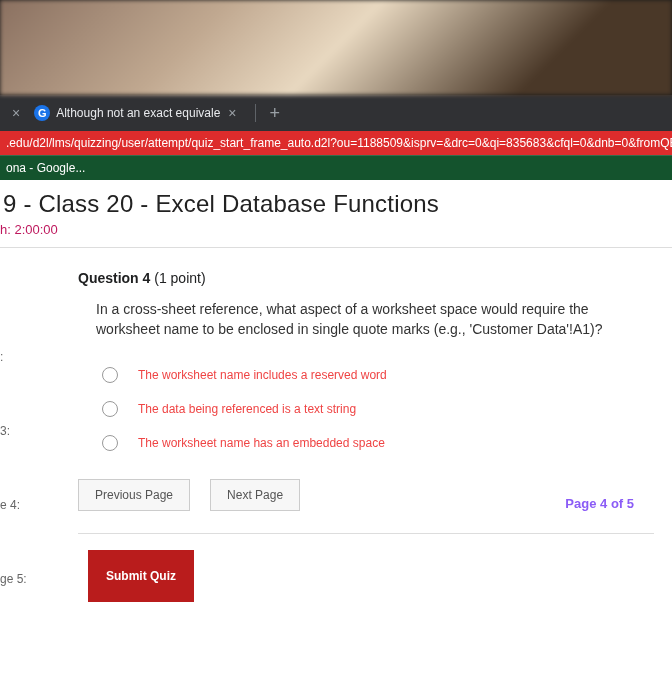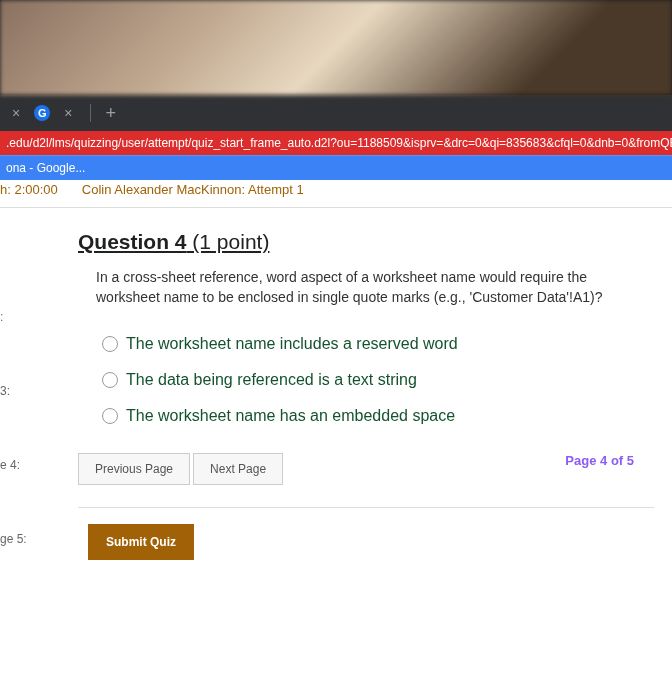--- a/index.html
+++ b/index.html
@@ -5,80 +5,81 @@
 * { margin: 0; padding: 0; box-sizing: border-box; }
 body { font-family: -apple-system, BlinkMacSystemFont, "Segoe UI", Arial, sans-serif; background: #1a1a1a; width: 672px; height: 700px; overflow: hidden; }
 .background-top { height: 95px; background: linear-gradient(135deg, #8a7060 0%, #c0a890 30%, #e8d8c0 50%, #4a3828 80%); filter: blur(2px); }
 .chrome-bar { background: #303134; display: flex; align-items: center; height: 36px; padding: 0 4px; gap: 0; }
 .tab-close-x { color: #9aa0a6; font-size: 14px; padding: 0 8px; cursor: pointer; }
 .fav-circle { width: 16px; height: 16px; border-radius: 50%; background: #1a73e8; display: inline-flex; align-items: center; justify-content: center; color: #fff; font-size: 11px; font-weight: bold; margin-right: 6px; }
 .tab-text { color: #e8eaed; font-size: 12px; }
 .tab-plus { color: #9aa0a6; font-size: 18px; padding: 0 10px; cursor: pointer; }
 .tab-active { display: flex; align-items: center; padding: 0 6px; }
 .addr-bar { background: #dd2c2c; color: #fff; font-size: 12px; padding: 5px 6px; white-space: nowrap; overflow: hidden; }
-.bookmark-bar { background: #3b82f6; color: #fff; font-size: 12px; padding: 5px 6px; border-top: 1px solid rgba(255,255,255,0.15); }
+.bookmark-bar { background: #14532d; color: #fff; font-size: 12px; padding: 5px 6px; border-top: 1px solid rgba(255,255,255,0.15); }
 .page { background: #fff; color: #202122; height: calc(700px - 95px - 36px - 24px - 24px); overflow: hidden; }
 .page-title { font-size: 24px; font-weight: 400; color: #222; padding: 10px 6px 2px 3px; letter-spacing: 0.2px; }
-.attempt-row { display: flex; gap: 24px; padding: 2px 6px 10px 0; font-size: 13px; color: #a16207; border-bottom: 1px solid #ddd; }
+.attempt-row { display: flex; gap: 24px; padding: 2px 6px 10px 0; font-size: 13px; color: #be185d; border-bottom: 1px solid #ddd; }
 .content-body { display: flex; }
 .side-col { width: 38px; font-size: 12px; color: #666; padding-top: 102px; }
 .side-col div { margin-bottom: 60px; }
 .main-col { flex: 1; padding: 22px 18px 10px 40px; }
-.q-header { font-size: 21px; margin-bottom: 14px; text-decoration: underline; }
+.q-header { font-size: 14px; margin-bottom: 14px; }
 .q-header .bold { font-weight: 700; }
 .q-text { font-size: 14px; color: #333; margin: 0 0 28px 18px; line-height: 1.4; max-width: 530px; }
 .options { margin-left: 24px; }
-.option { display: flex; align-items: center; gap: 8px; margin-bottom: 18px; font-size: 16px; color: #14532d; cursor: pointer; }
+.option { display: flex; align-items: center; gap: 20px; margin-bottom: 18px; font-size: 12px; color: #ef4444; cursor: pointer; }
 .radio { width: 16px; height: 16px; border: 1.5px solid #999; border-radius: 50%; flex-shrink: 0; }
-.nav-row { display: flex; align-items: flex-start; gap: 3px; margin: 28px 0 0 0; }
+.nav-row { display: flex; align-items: flex-end; gap: 20px; margin: 28px 0 0 0; }
 .btn-outline { border: 1px solid #ccc; background: #f7f7f7; color: #555; font-size: 12px; padding: 8px 16px; cursor: pointer; }
 .page-of { margin-left: auto; font-size: 13px; color: #8b5cf6; padding-right: 20px; font-weight: bold; }
 .hr { border: none; border-top: 1px solid #ddd; margin: 22px 0 16px 0; }
 .submit-row { display: flex; align-items: center; gap: 20px; margin-left: 10px; }
-.btn-primary { background: #a16207; color: #fff; border: none; font-size: 12px; font-weight: 600; padding: 11px 18px; cursor: pointer; }
+.btn-primary { background: #b91c1c; color: #fff; border: none; font-size: 12px; font-weight: 600; padding: 19px 18px; cursor: pointer; }
 .saved-text { font-size: 13px; color: #555; font-style: italic; }
 .vdiv { width: 1px; height: 18px; background: #5f6368; margin: 0 4px; }
 </style>
 </head>
 <body>
 
 <div class="background-top"></div>
 
 <div class="chrome-bar">
   <span class="tab-close-x">×</span>
   <div class="tab-active">
     <span class="fav-circle">G</span>
+    <span class="tab-text">Although not an exact equivale</span>
     <span class="tab-close-x">×</span>
   </div>
   <span class="vdiv"></span>
   <span class="tab-plus">+</span>
 </div>
 
 <div class="addr-bar">.edu/d2l/lms/quizzing/user/attempt/quiz_start_frame_auto.d2l?ou=1188509&amp;isprv=&amp;drc=0&amp;qi=835683&amp;cfql=0&amp;dnb=0&amp;fromQB=0</div>
 <div class="bookmark-bar">ona - Google...</div>
 
 <div class="page">
+  <div class="page-title">9 - Class 20 - Excel Database Functions</div>
   <div class="attempt-row">
     <span>h: 2:00:00</span>
-    <span>Colin Alexander MacKinnon: Attempt 1</span>
   </div>
 
   <div class="content-body">
     <div class="side-col">
       <div>:</div>
       <div>3:</div>
       <div>e 4:</div>
       <div>ge 5:</div>
     </div>
 
     <div class="main-col">
       <div class="q-header">
         <span class="bold">Question 4</span><span> (1 point)</span>
       </div>
-      <div class="q-text">In a cross-sheet reference, word aspect of a worksheet name would require the worksheet name to be enclosed in single quote marks (e.g., 'Customer Data'!A1)?</div>
+      <div class="q-text">In a cross-sheet reference, what aspect of a worksheet space would require the worksheet name to be enclosed in single quote marks (e.g., 'Customer Data'!A1)?</div>
 
       <div class="options">
         <label class="option">
           <span class="radio"></span>
           <span>The worksheet name includes a reserved word</span>
         </label>
         <label class="option">
           <span class="radio"></span>
           <span>The data being referenced is a text string</span>
         </label>

